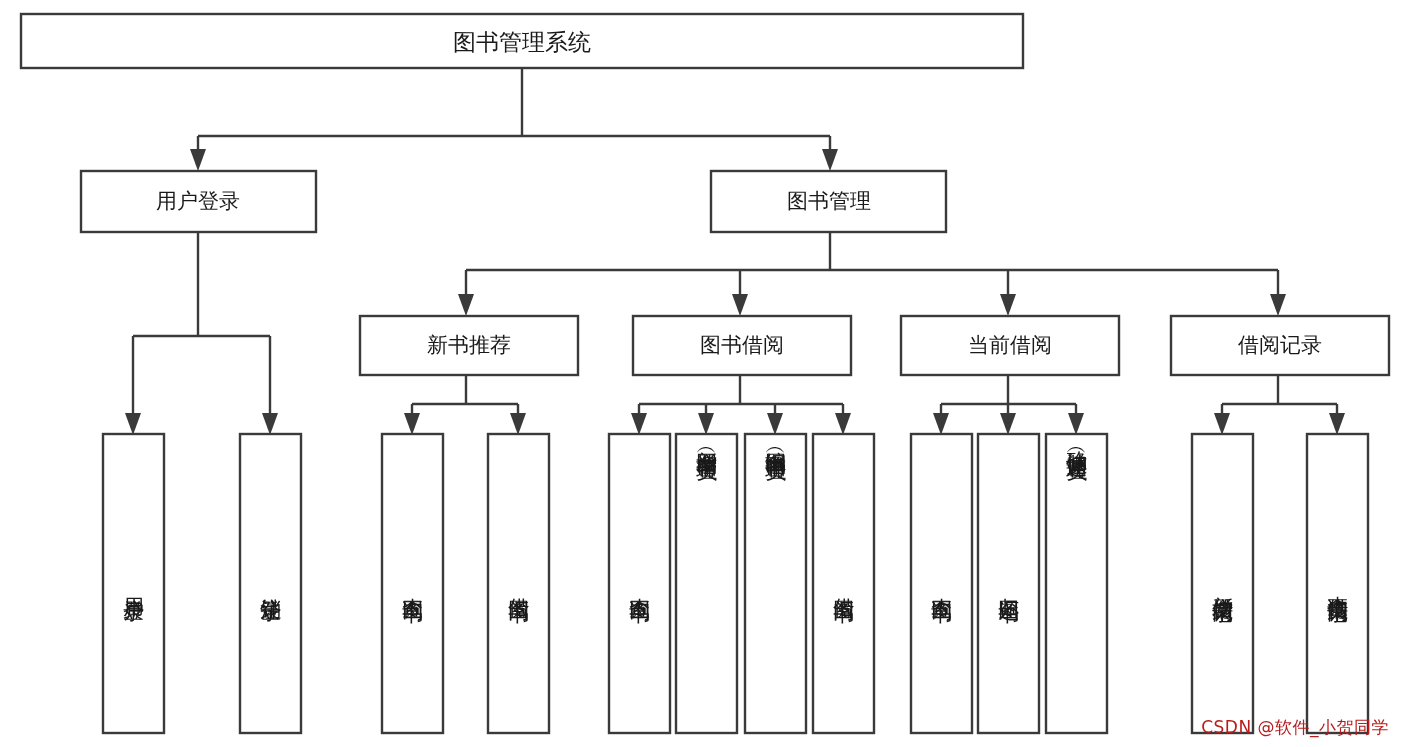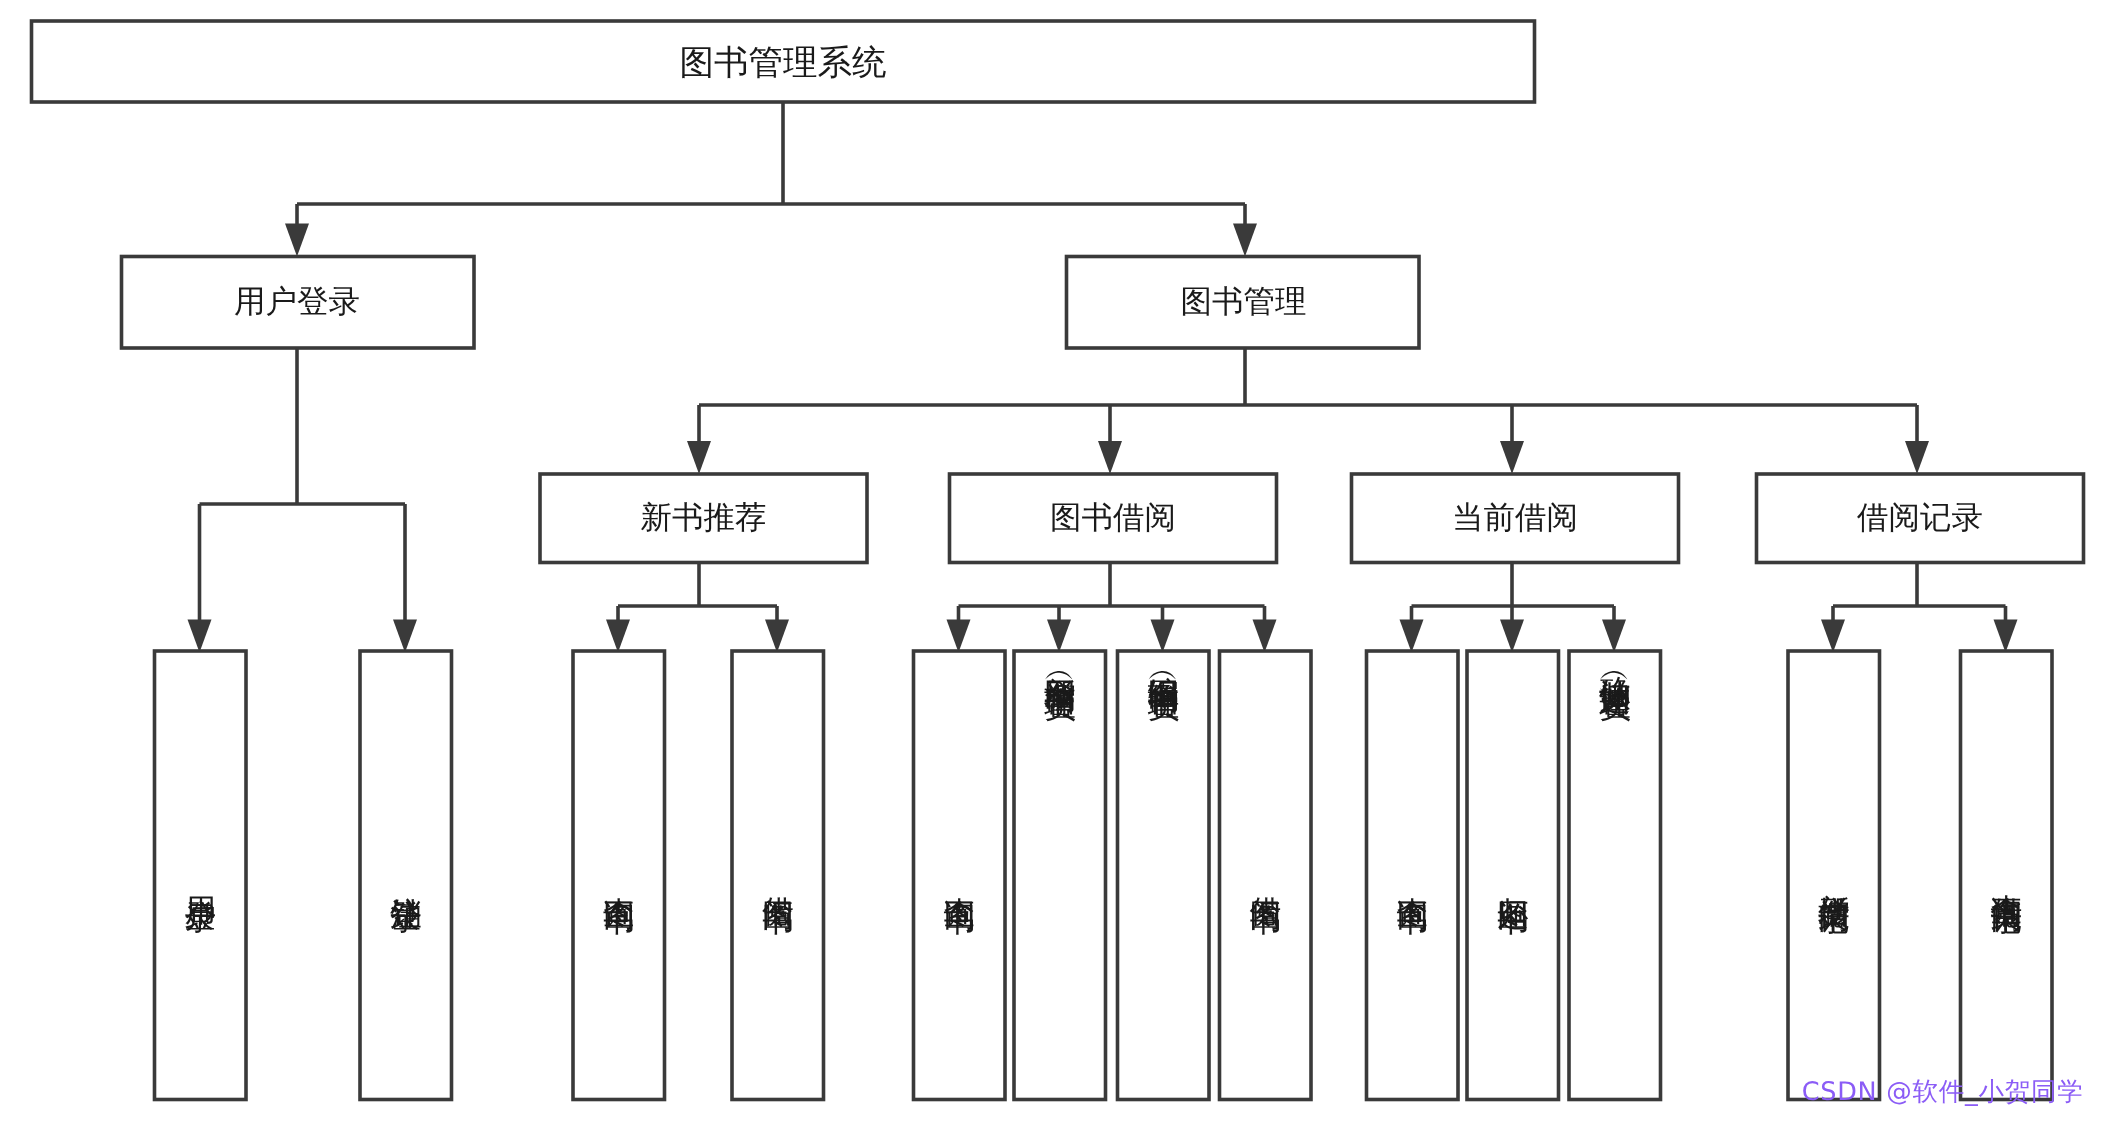--- a/index.html
+++ b/index.html
@@ -76,21 +76,21 @@
     color: #1a1a1a;
     white-space: nowrap;
     text-align: center;
   }
   .watermark {
     position: absolute;
     right: 16px;
     bottom: 8px;
     font-family: "DejaVu Sans", "Liberation Sans", sans-serif;
     font-size: 17px;
-    color: #8b5cf6;
+    color: #b91c1c;
     letter-spacing: 0.5px;
     user-select: none;
     white-space: nowrap;
   }
 </style>
 </head>
 <body>
 
 <div id="diagram-root">
 

